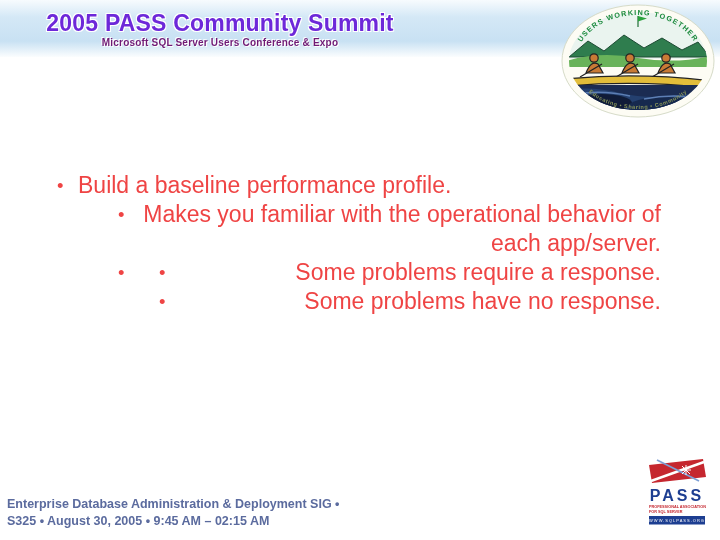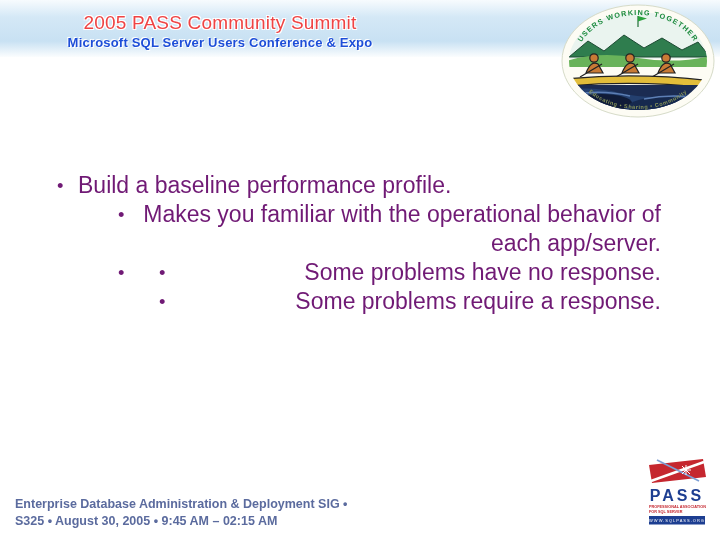--- a/index.html
+++ b/index.html
@@ -11,55 +11,55 @@
   
   .header-band {
     position:absolute; left:0; top:0; width:720px; height:57px;
     background:linear-gradient(180deg,#f7fbfe 0%,#d4e8f6 30%,#c8e1f3 72%,#fbfdfe 100%);
   }
   .header-text {
     position:absolute; left:44px; top:11px; width:352px; z-index:2;
     display:flex; flex-direction:column; align-items:center;
   }
   .header-title {
-    font-size:19px; font-weight:normal; color:#ef4444; letter-spacing:0.2px;
+    font-size:23px; font-weight:bold; color:#6d28d9; letter-spacing:0.2px;
     text-shadow:1px 1px 0 #ffffff,-1px -1px 0 #ffffff,1px -1px 0 #ffffff,-1px 1px 0 #ffffff;
     white-space:nowrap; line-height:24px;
   }
   .header-subtitle {
-    font-size:13px; font-weight:bold; color:#1d4ed8; letter-spacing:0.2px;
+    font-size:10px; font-weight:bold; color:#701a75; letter-spacing:0.2px;
     text-shadow:1px 1px 0 #ffffff,-1px -1px 0 #ffffff;
     white-space:nowrap; line-height:15px;
   }
   
   .summit-logo { position:absolute; left:560px; top:3px; width:156px; height:116px; z-index:1; }
   
   .slide-title {
     position:absolute; left:36px; top:68px; width:648px; z-index:3;
     font-size:30px; font-weight:bold; color:#000000; letter-spacing:1.4px;
     line-height:33px;
   }
   
   .bullets {
     position:absolute; left:57px; top:171px; width:604px; z-index:2;
-    font-size:23px; color:#701a75; line-height:29px;
+    font-size:23px; color:#ef4444; line-height:29px;
   }
   .bullets ul { list-style:none; margin:0; padding:0; }
   .bullets li { position:relative; }
   ul.lvl1 > li { padding-left:21px; }
   ul.lvl2 { margin-left:40px; }
   ul.lvl2 > li { padding-left:16px;text-align:right; }
   ul.lvl3 { margin-left:25px; }
   ul.lvl3 > li { padding-left:18px; }
   .bullets li::before {
     content:"\2022"; position:absolute; left:0; top:0; font-size:0.8em; line-height:29px;
   }
   
   .footer {
-    position:absolute; left:15px; top:496px; width:500px; z-index:2;
+    position:absolute; left:7px; top:496px; width:500px; z-index:2;
     font-size:12.5px; font-weight:bold; color:#5b6b9e; line-height:17px;
   }
   
   .pass-logo { position:absolute; left:641px; top:456px; width:72px; height:76px; z-index:2; }
 </style>
 </head>
 <body>
 
 <div class="slide">
 
@@ -117,24 +117,24 @@
     <ul class="lvl1">
       <li>
         <span>Build a baseline performance profile.</span>
         <ul class="lvl2">
           <li>
             <span>Makes you familiar with the operational behavior of each app/server.</span>
           </li>
           <li>
             <ul class="lvl3">
               <li>
-                <span>Some problems have no response.</span>
+                <span>Some problems require a response.</span>
               </li>
               <li>
-                <span>Some problems require a response.</span>
+                <span>Some problems have no response.</span>
               </li>
             </ul>
           </li>
         </ul>
       </li>
     </ul>
   </div>
 
   <div class="footer">
     <div>Enterprise Database Administration &amp; Deployment SIG •</div>

